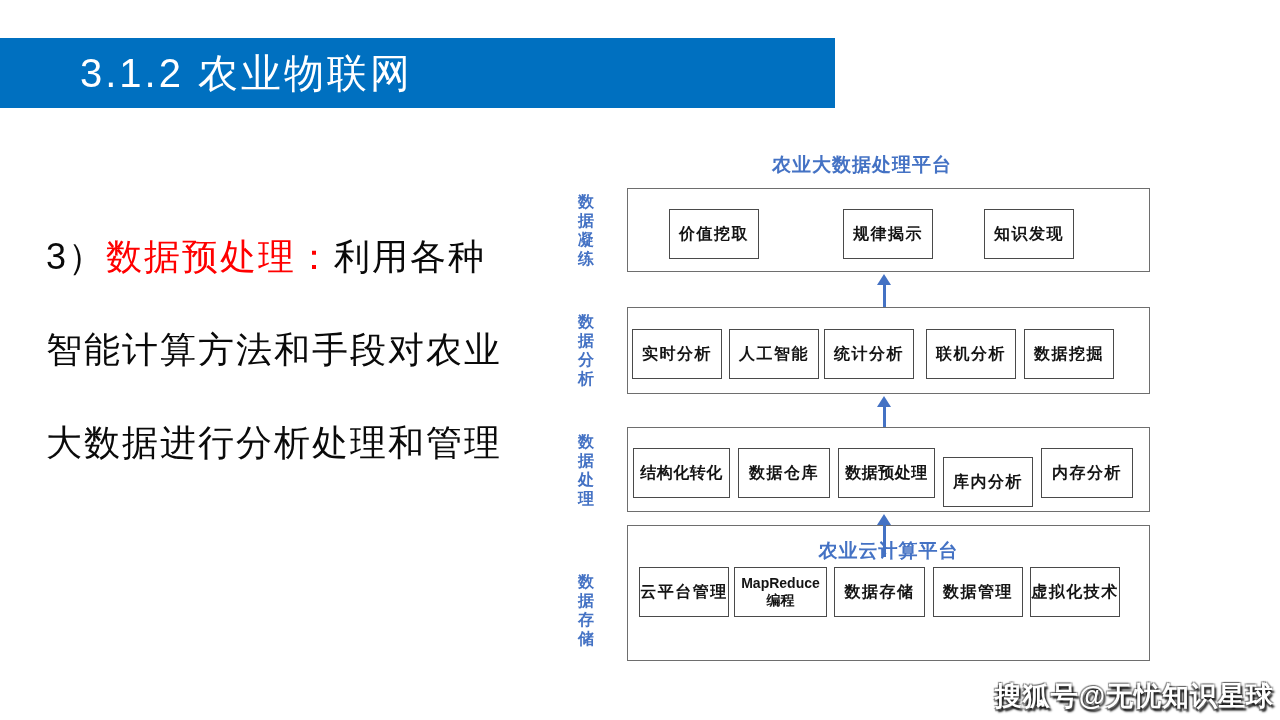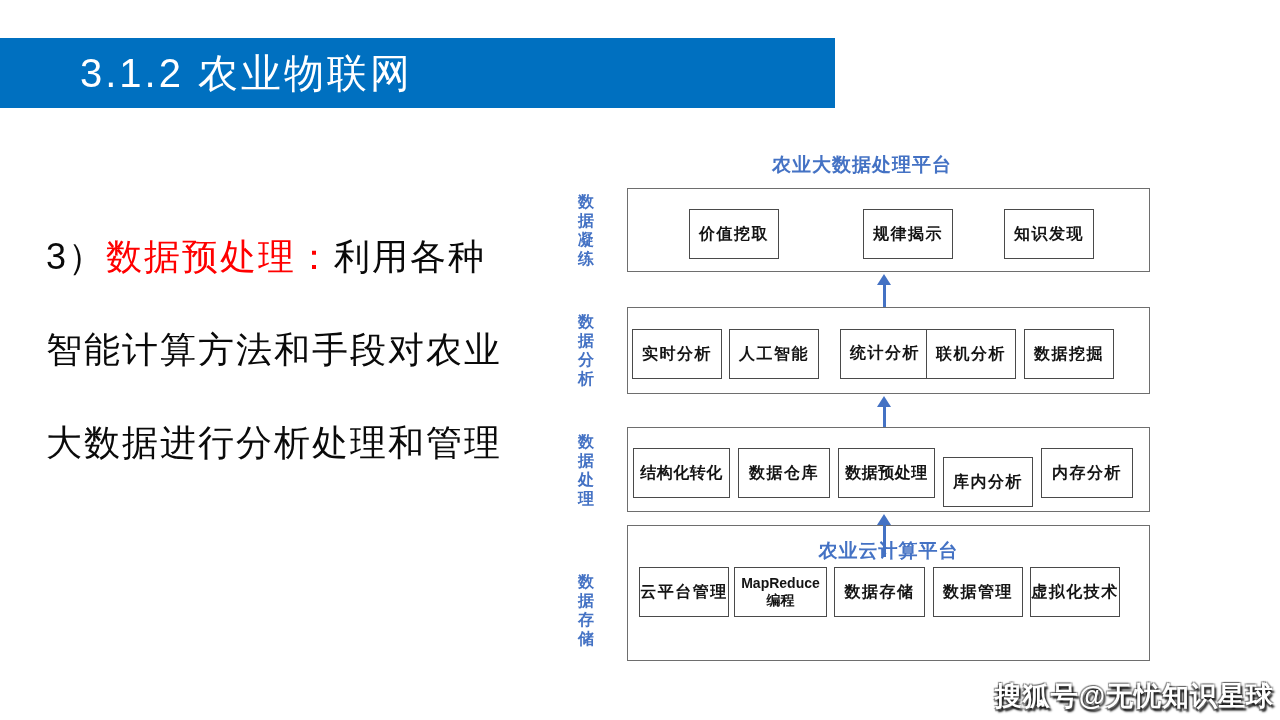--- a/index.html
+++ b/index.html
@@ -56,25 +56,25 @@
   #layer4 { top:525px; height:136px; }
 
   .ibox {
     position:absolute;
     border:1.5px solid #4a4a4a;
     background:#ffffff;
     display:flex; align-items:center; justify-content:center;
     font-size:16px; font-weight:700; color:#141414;
     letter-spacing:1.5px; text-align:center; line-height:1.25;
   }
-  #layer1 .ibox { top:20px; height:50px; width:90px;margin-left:20px; }
+  #layer1 .ibox { top:20px; height:50px; width:90px; }
   #layer1 .b1 { left:41px; } #layer1 .b2 { left:215px; } #layer1 .b3 { left:356px; }
 
   #layer2 .ibox { top:21px; height:50px; width:90px; }
-  #layer2 .b1 { left:4px; } #layer2 .b2 { left:101px; } #layer2 .b3 { left:212px;font-family:Liberation Mono, monospace; }
+  #layer2 .b1 { left:4px; } #layer2 .b2 { left:101px; } #layer2 .b3 { left:196px; }
   #layer2 .b4 { left:298px; } #layer2 .b5 { left:396px; }
 
   #layer3 .ibox { top:20px; height:50px; }
   #layer3 .b1 { left:5px;  width:97px; letter-spacing:0.5px; }
   #layer3 .b2 { left:110px; width:92px; }
   #layer3 .b3 { left:210px; width:97px; letter-spacing:0.5px; }
   #layer3 .b4 { left:315px; width:90px;margin-top:9px; }
   #layer3 .b5 { left:413px; width:92px; }
 
   #layer4 .ibox { top:41px; height:50px; }

